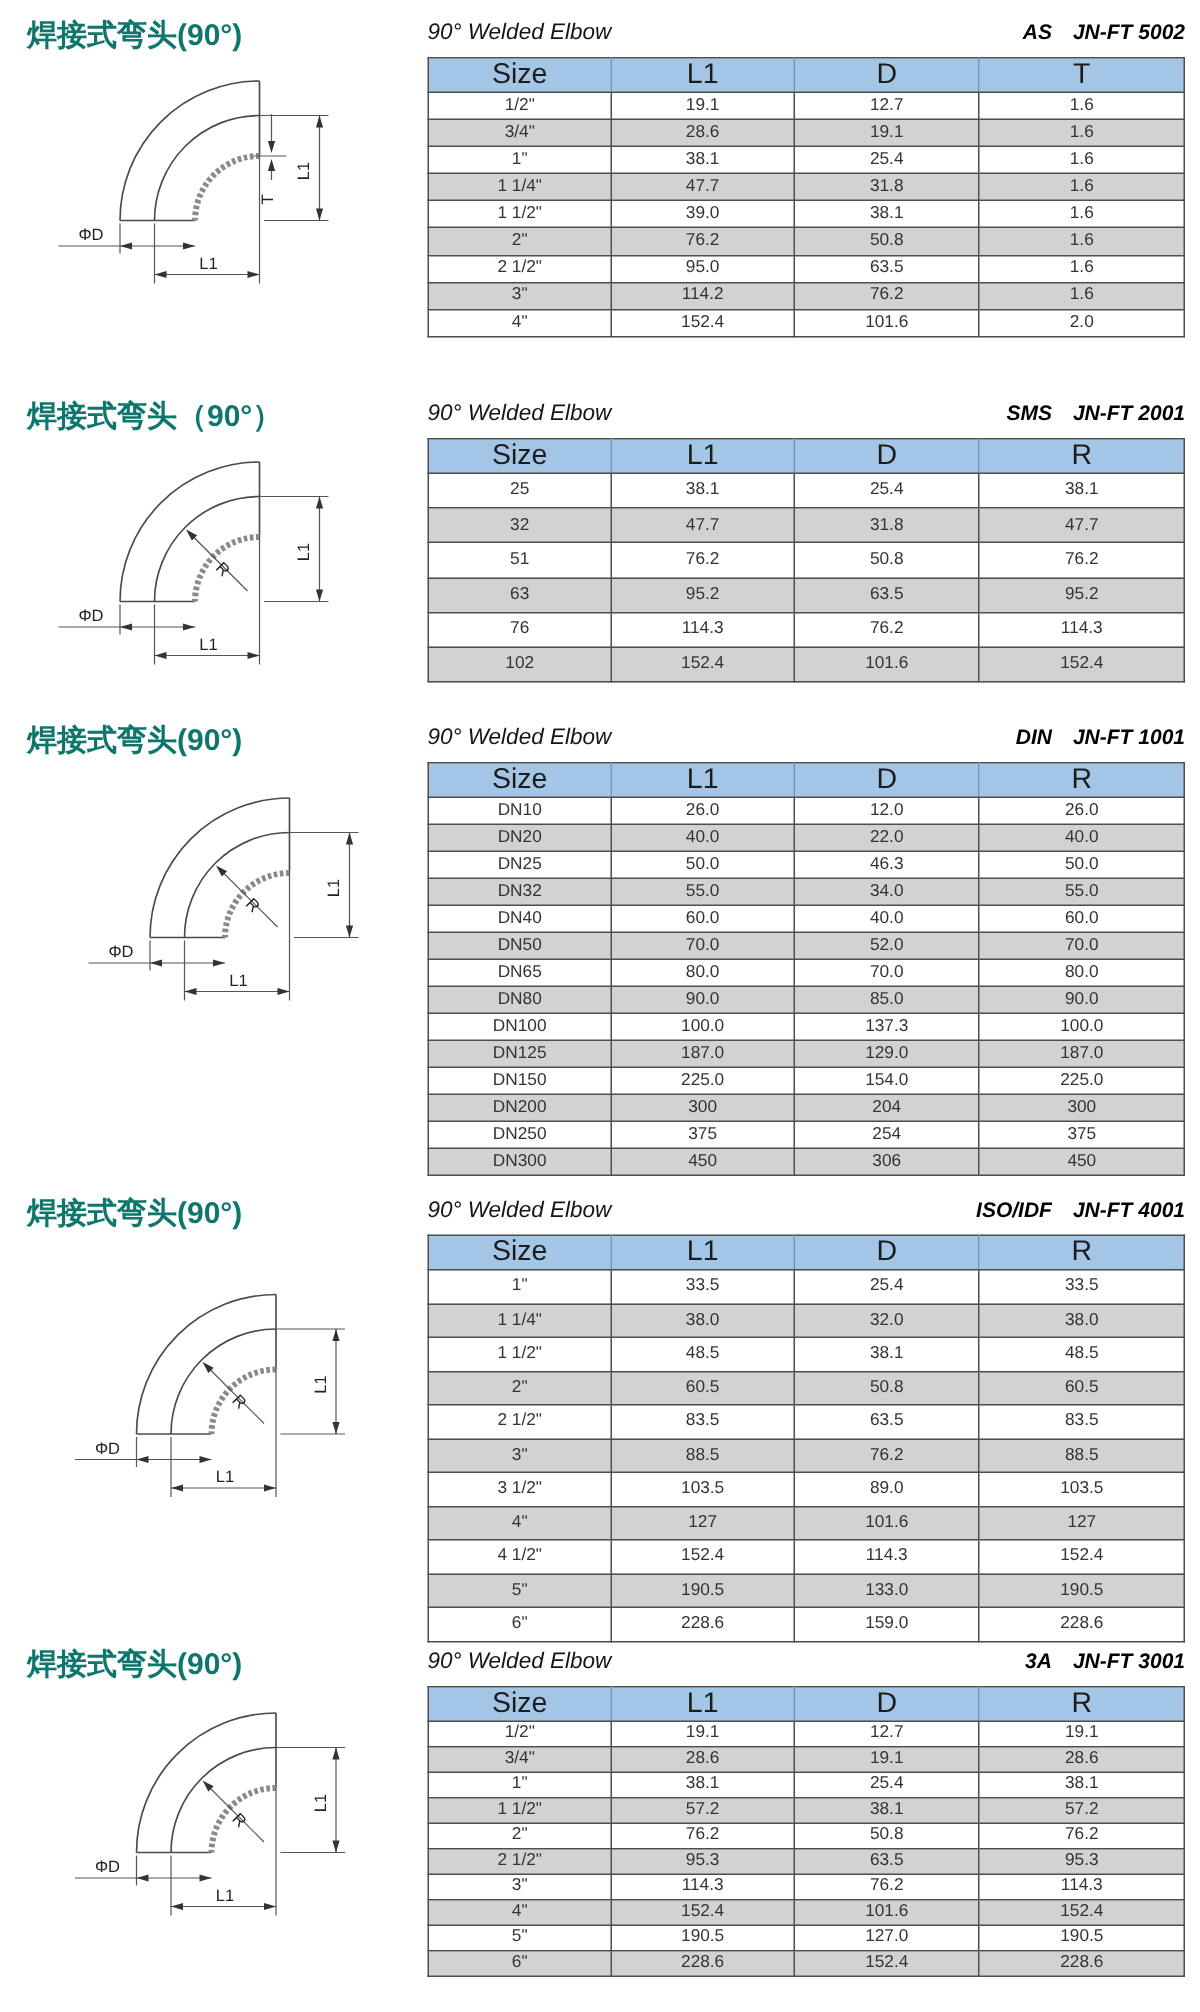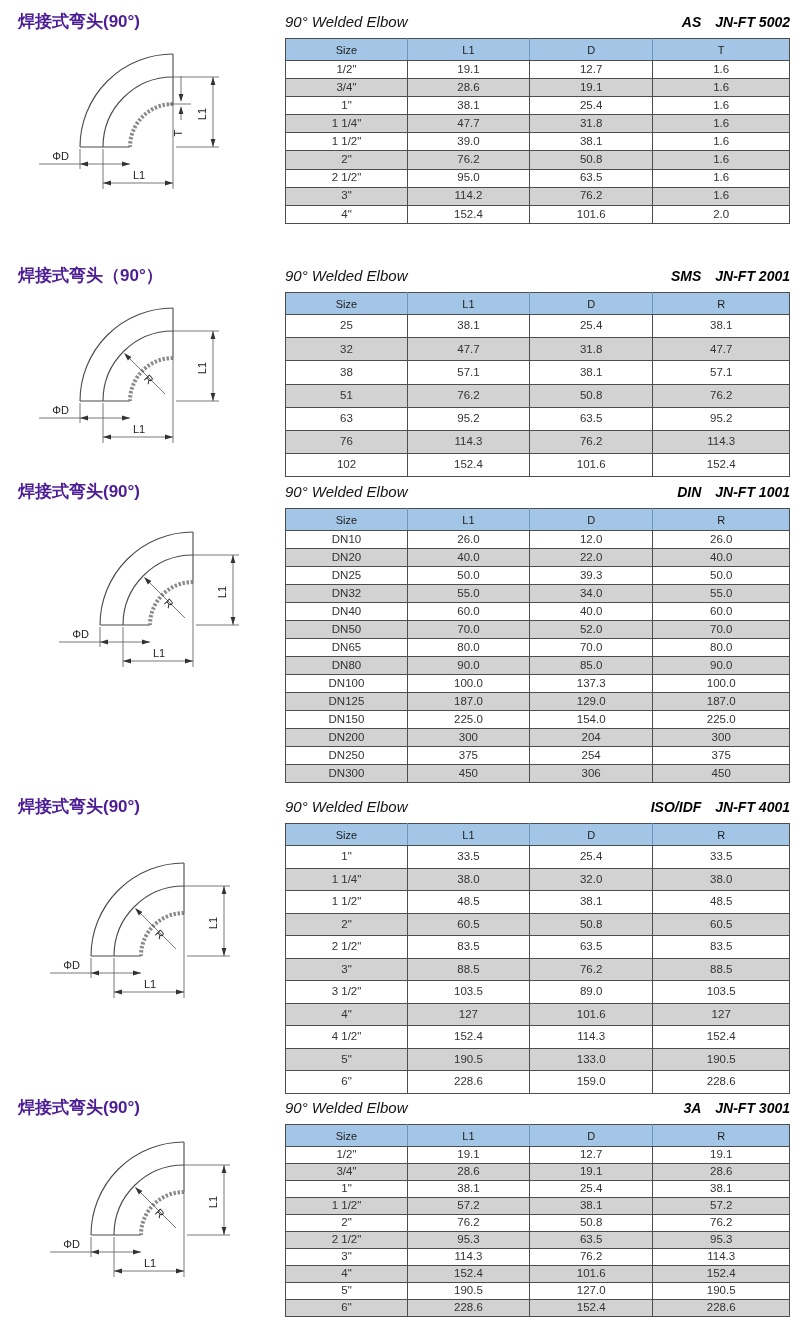--- a/index.html
+++ b/index.html
@@ -1,30 +1,30 @@
 <!DOCTYPE html>
 <html><head>
 <meta charset="utf-8">
 <style>
   html,body{margin:0;padding:0;background:#fff;}
   body{font-family:"Liberation Sans",sans-serif;color:#222;}
   #page{position:relative;width:800px;height:1341px;background:#ffffff;overflow:hidden;}
 
   .sec{position:absolute;left:0;width:800px;height:0;}
-  .cn{position:absolute;left:18px;top:2px;margin:0;font-size:17px;font-weight:600;color:#4c1d95;white-space:nowrap;}
+  .cn{position:absolute;left:18px;top:2px;margin:0;font-size:20px;font-weight:600;color:#0f766e;white-space:nowrap;}
   .diag{position:absolute;width:250px;height:152px;}
 
   .trow{position:absolute;left:285px;top:5px;width:505px;display:flex;justify-content:space-between;align-items:baseline;font-style:italic;}
   .en{font-size:15px;color:#151515;}
   .std{font-size:14px;font-weight:bold;color:#000;white-space:nowrap;}
   .std .code{margin-left:14px;}
 
   table.spec{position:absolute;left:285px;top:30px;width:505px;border-collapse:collapse;table-layout:fixed;}
   table.spec th{
-    height:21px;background:#a3c6e6;font-size:11px;font-weight:400;color:#1c1c1c;
+    height:21px;background:#a3c6e6;font-size:19px;font-weight:400;color:#1c1c1c;
     border-top:1px solid #4d4d4d;border-bottom:1px solid #4d4d4d;
     border-left:1px solid #6e95ba;border-right:1px solid #6e95ba;
     padding:0;text-align:center;
   }
   table.spec th:first-child{border-left:1px solid #4d4d4d;}
   table.spec th:last-child{border-right:1px solid #4d4d4d;}
   table.spec td{
     height:var(--rh);border:1px solid #4d4d4d;padding:0;text-align:center;
     font-size:11.5px;color:#333;line-height:1;
   }
@@ -231,26 +231,20 @@
             <td>25.4</td>
             <td>38.1</td>
           </tr>
           <tr>
             <td>32</td>
             <td>47.7</td>
             <td>31.8</td>
             <td>47.7</td>
           </tr>
           <tr>
-            <td>38</td>
-            <td>57.1</td>
-            <td>38.1</td>
-            <td>57.1</td>
-          </tr>
-          <tr>
             <td>51</td>
             <td>76.2</td>
             <td>50.8</td>
             <td>76.2</td>
           </tr>
           <tr>
             <td>63</td>
             <td>95.2</td>
             <td>63.5</td>
             <td>95.2</td>
@@ -340,21 +334,21 @@
           </tr>
           <tr>
             <td>DN20</td>
             <td>40.0</td>
             <td>22.0</td>
             <td>40.0</td>
           </tr>
           <tr>
             <td>DN25</td>
             <td>50.0</td>
-            <td>39.3</td>
+            <td>46.3</td>
             <td>50.0</td>
           </tr>
           <tr>
             <td>DN32</td>
             <td>55.0</td>
             <td>34.0</td>
             <td>55.0</td>
           </tr>
           <tr>
             <td>DN40</td>

